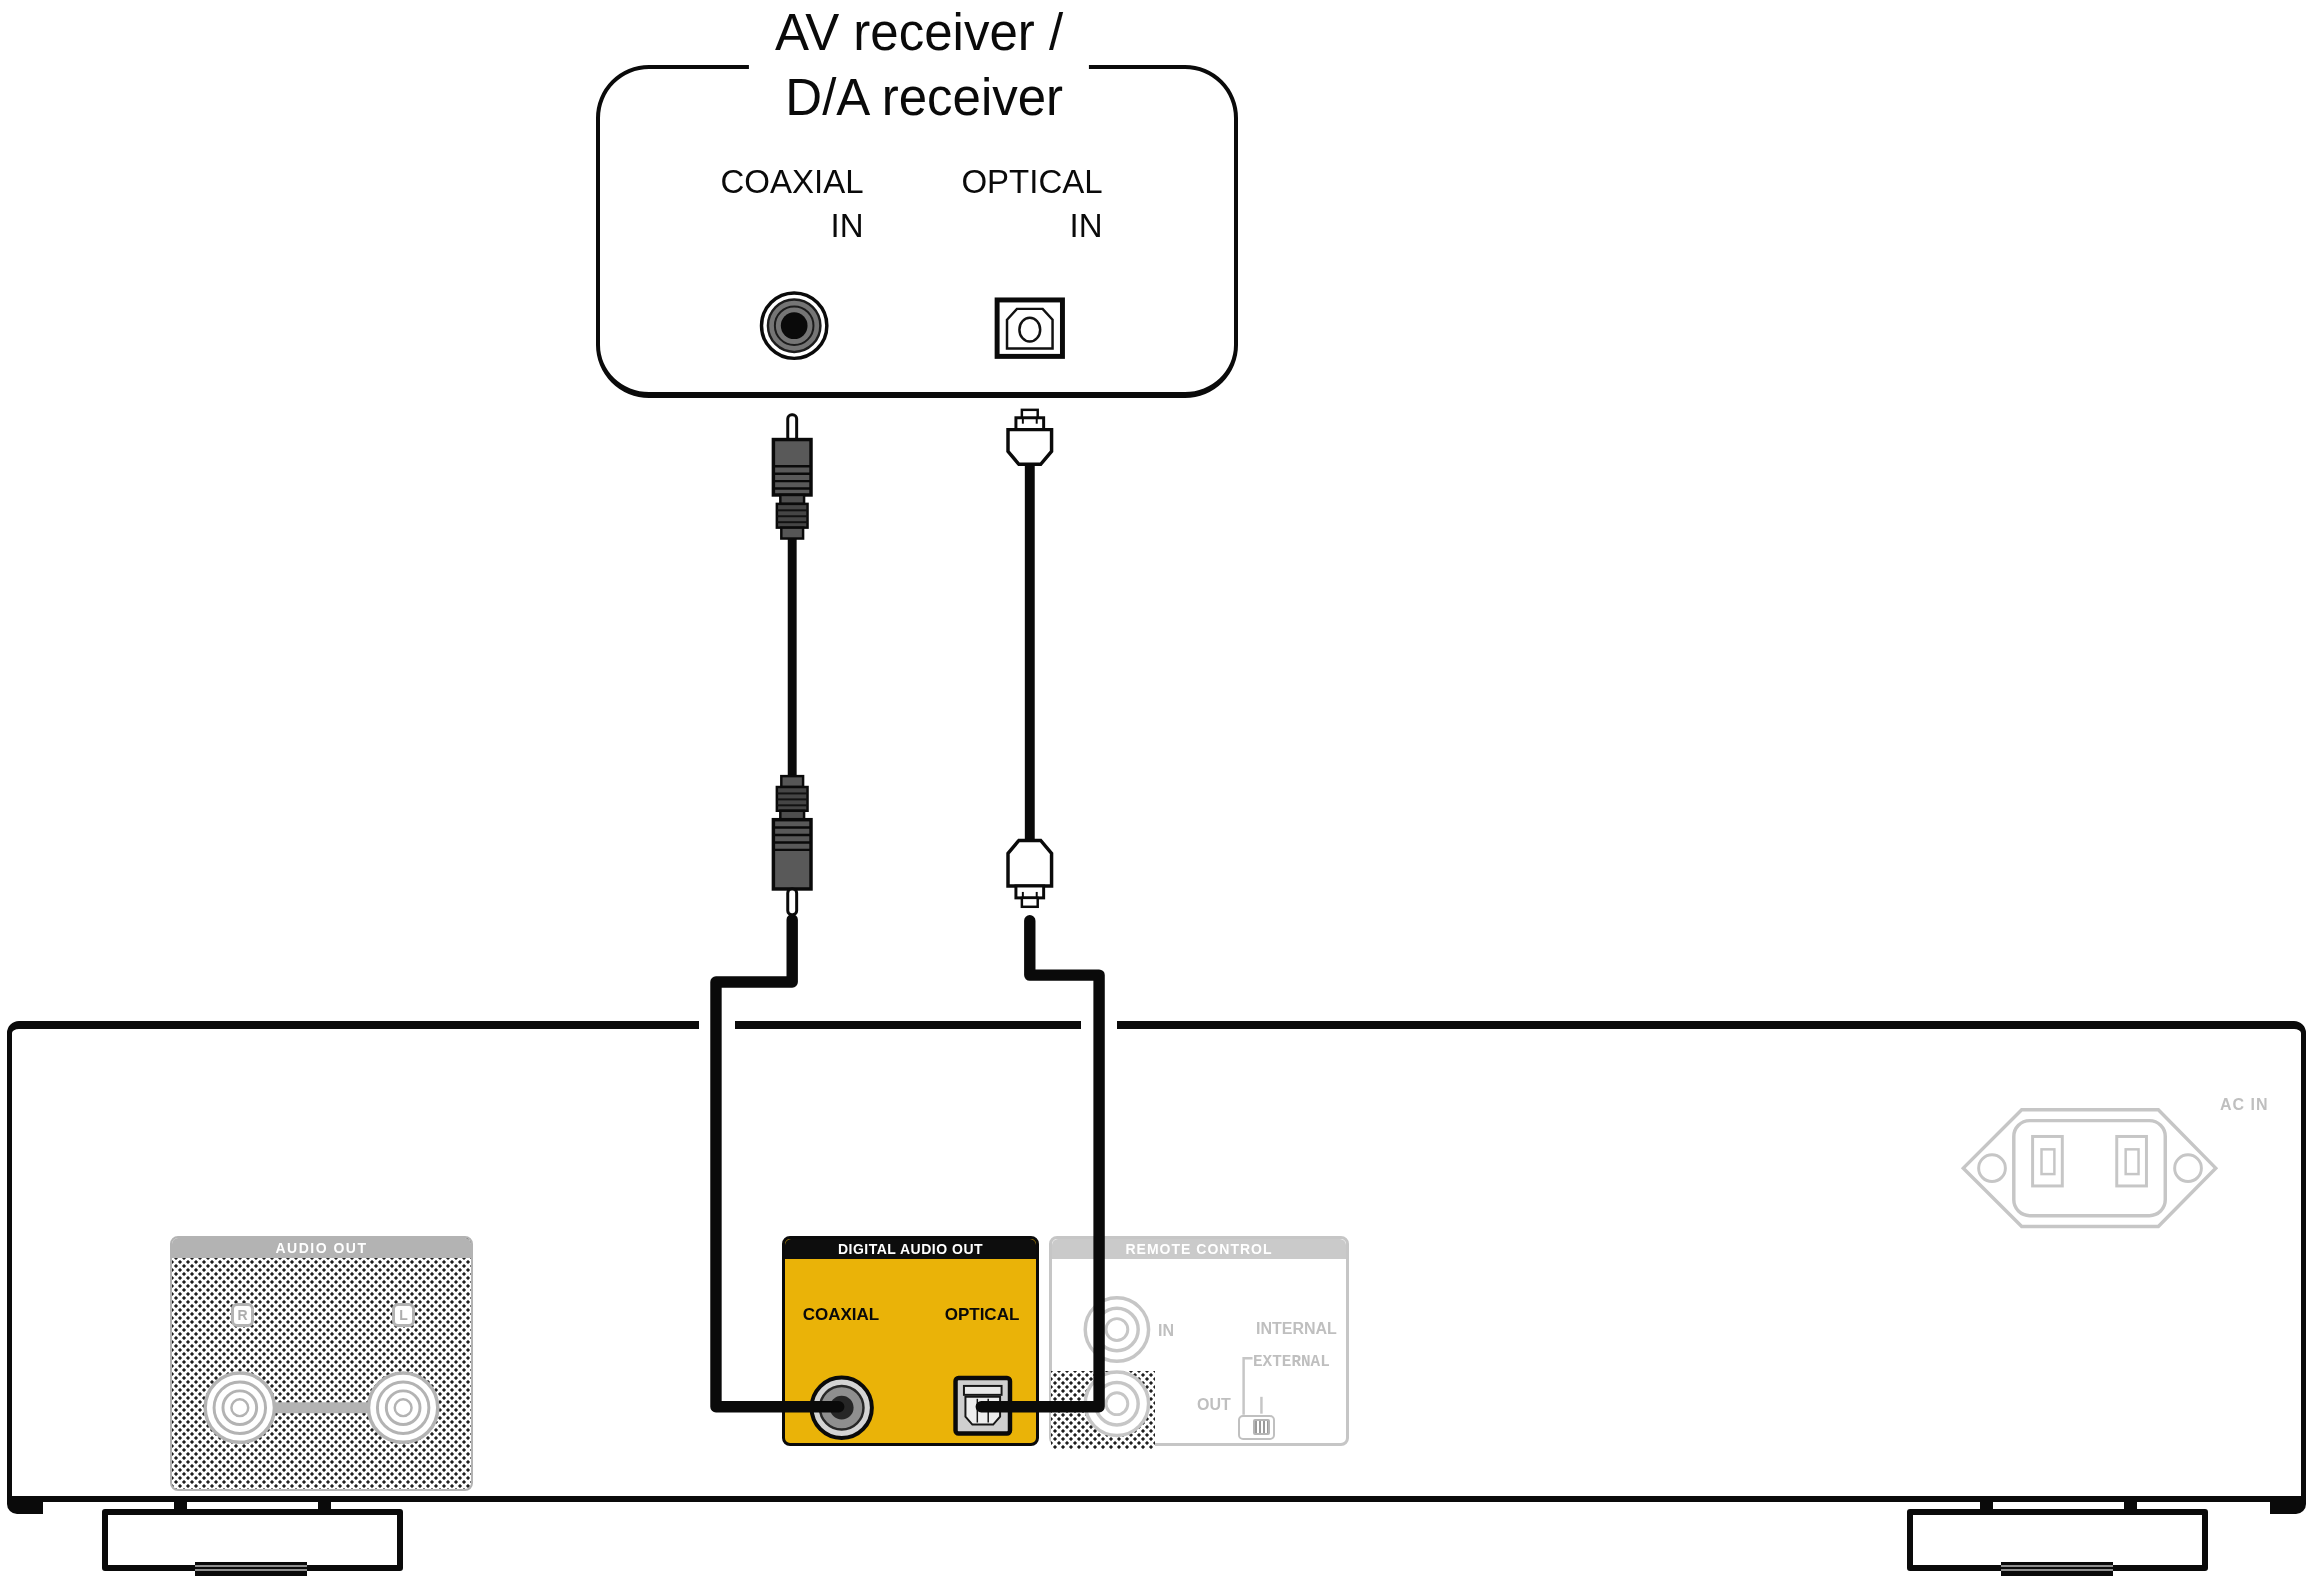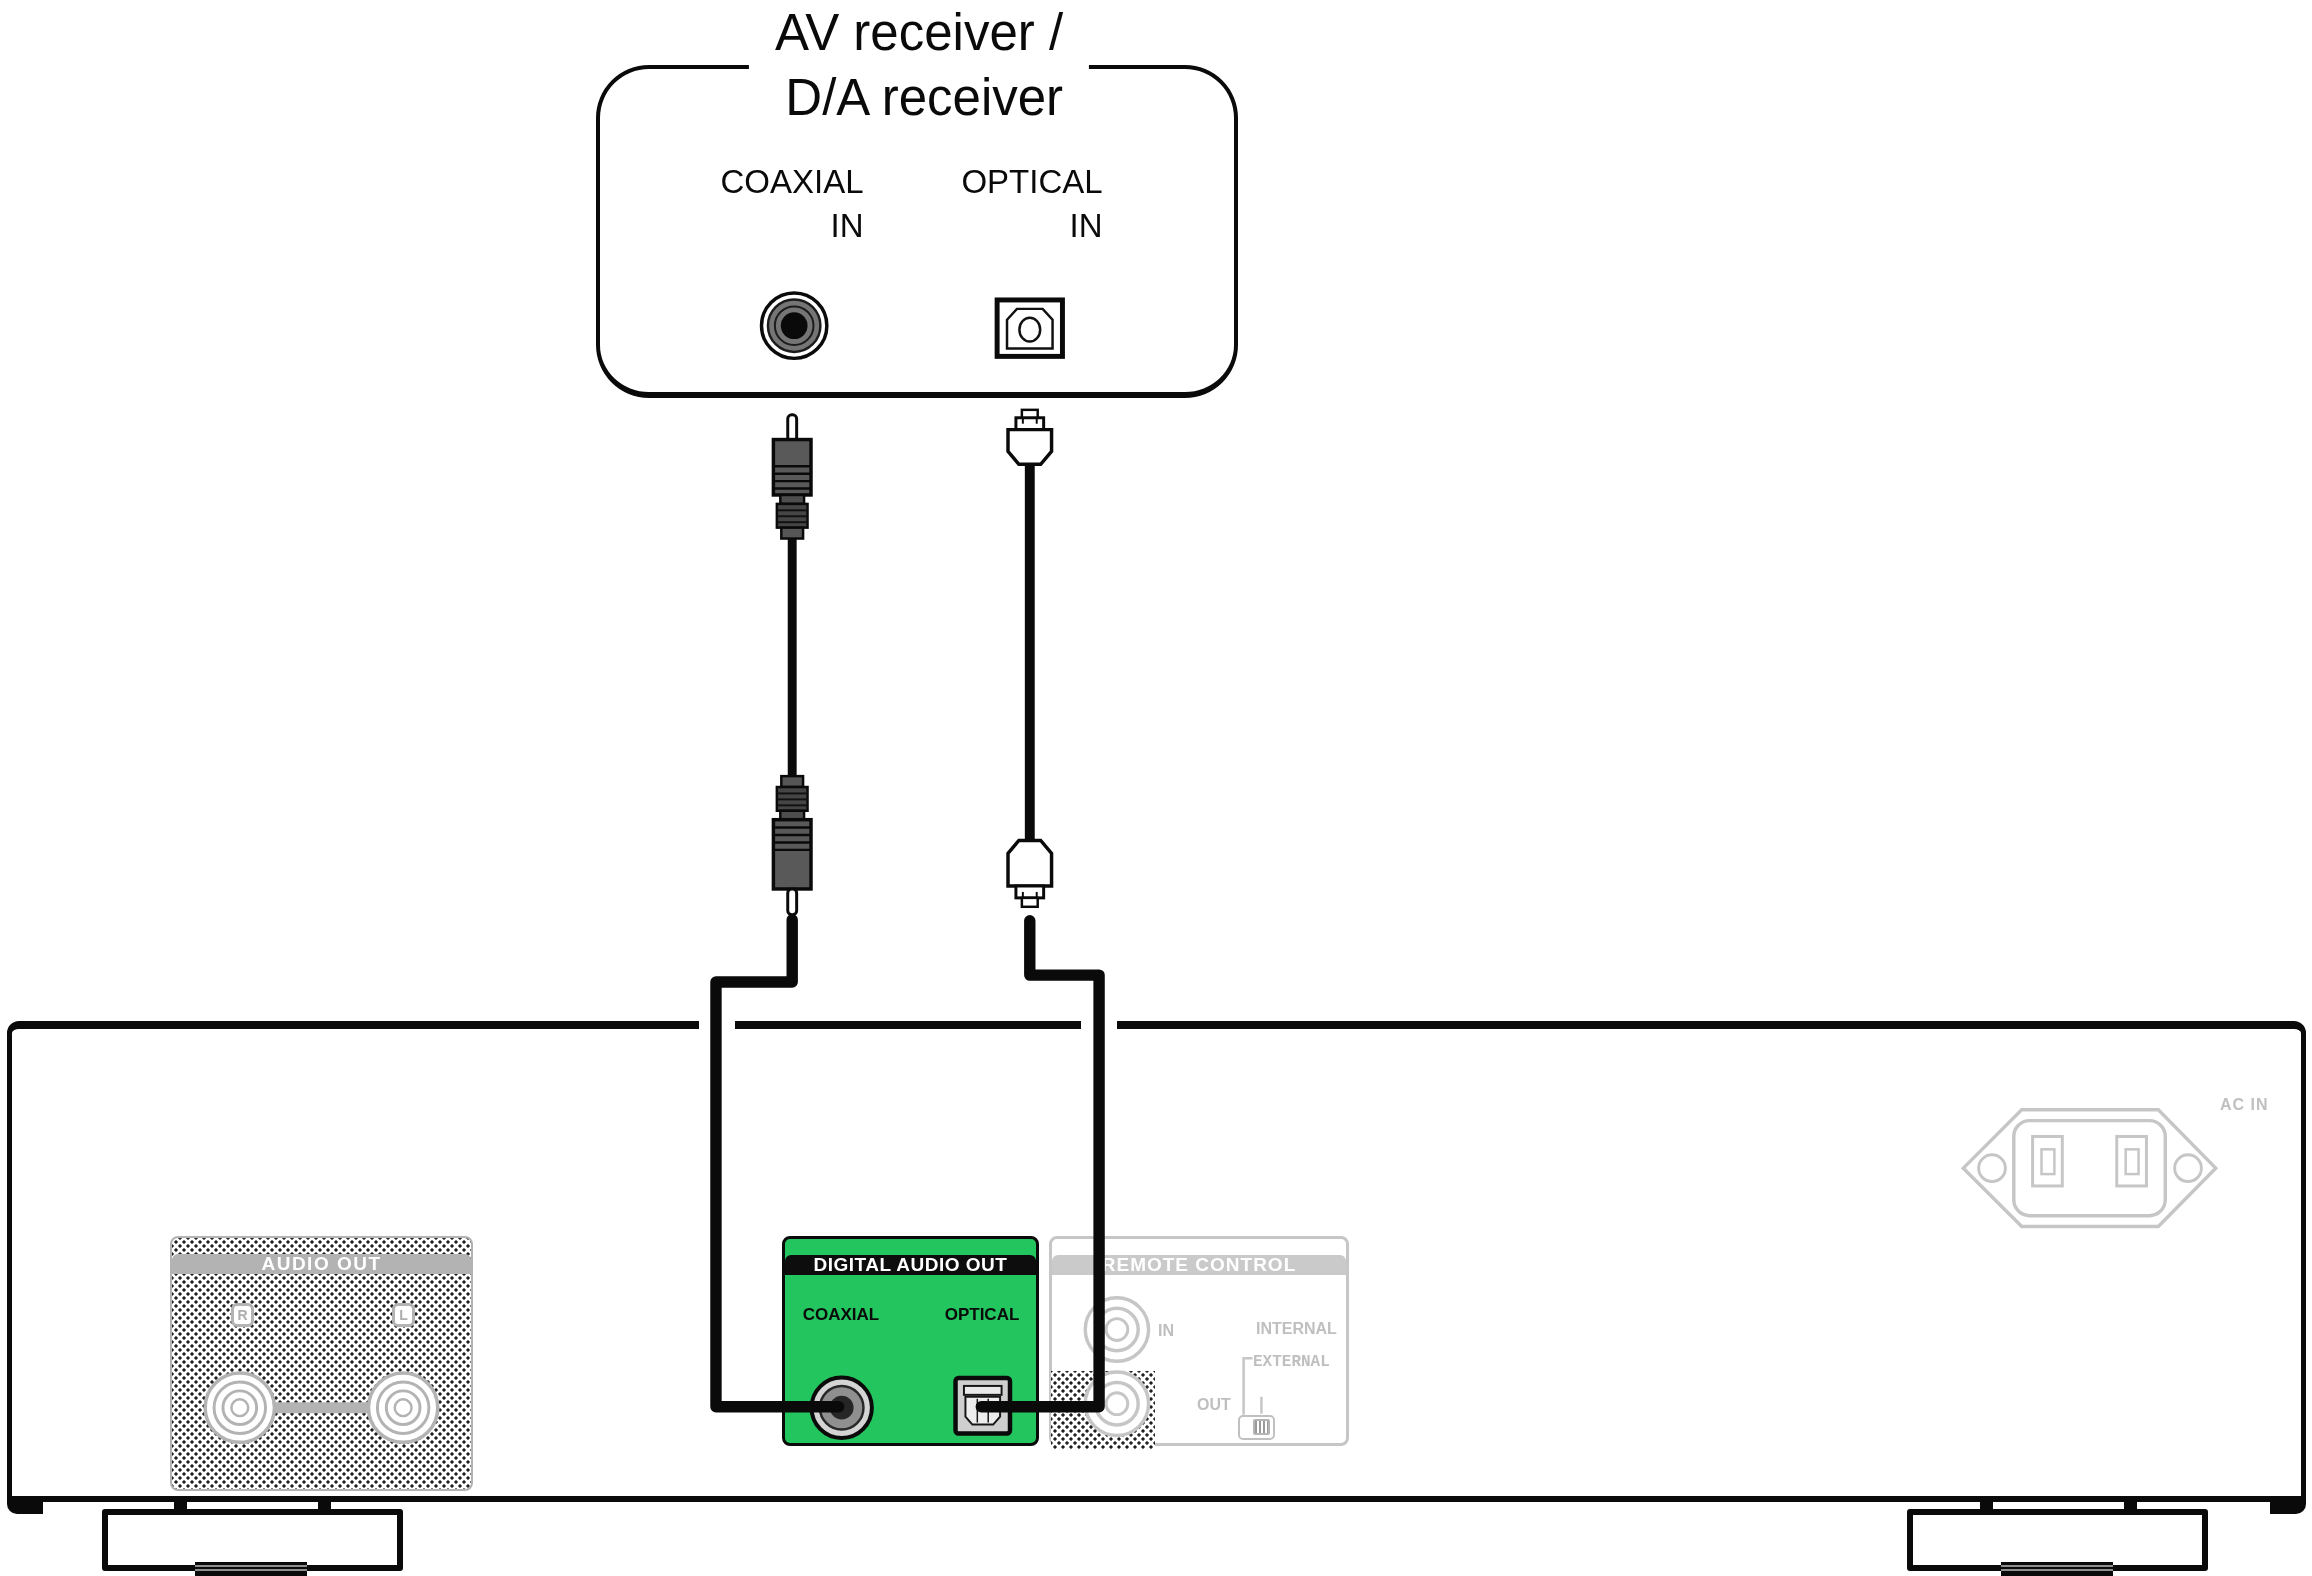--- a/index.html
+++ b/index.html
@@ -16,26 +16,26 @@
   .port-label{font-size:33px;line-height:44px;transform:translateX(-50%);white-space:nowrap;}
   
   .chassis{left:7px;top:1021px;width:2299px;height:481px;background:#fff;
     border:5px solid #0a0a0a;border-top-width:8px;border-bottom-width:6px;
     border-radius:12px 12px 6px 6px;}
   .gap-patch{background:#fff;height:18px;width:36px;top:1016px;}
   .dots{background-color:#fff;
     background-image:radial-gradient(#1f1f1f 1.5px,transparent 1.7px),
                      radial-gradient(#1f1f1f 1.5px,transparent 1.7px);
     background-size:8px 8px;background-position:0 0,4px 4px;}
-  .panel-header{left:0;top:16px;width:100%;height:20px;color:#fff;font-weight:bold;
-    font-size:19px;line-height:20px;text-align:center;border-radius:6px 6px 0 0;}
+  .panel-header{left:0;top:0;width:100%;height:20px;color:#fff;font-weight:bold;
+    font-size:14px;line-height:20px;text-align:center;border-radius:6px 6px 0 0;}
   .audio-panel{left:170px;top:1236px;width:303px;height:255px;
     border:2.5px solid #b3b3b3;border-radius:8px;}
   .digital-panel{left:782px;top:1236px;width:257px;height:210px;
-    border:3px solid #0a0a0a;border-radius:8px;background:#22c55e;}
+    border:3px solid #0a0a0a;border-radius:8px;background:#eab308;}
   .remote-panel{left:1049px;top:1236px;width:300px;height:210px;
     border:3px solid #c6c6c6;border-radius:8px;background:#fff;}
   .remote-dotted{left:1051px;top:1371px;width:104px;height:78px;}
   .jack-word{font-weight:bold;font-size:17px;transform:translateX(-50%);white-space:nowrap;}
   .faded-word{font-weight:bold;font-size:16px;color:#bfbfbf;white-space:nowrap;}
   .chan-badge{width:23px;height:24px;border:3px solid #b3b3b3;border-radius:6px;
     color:#aeaeae;font-weight:bold;font-size:14px;line-height:18px;text-align:center;background:#fff;}
   .switch{left:1238px;top:1415px;width:37px;height:25px;background:#fff;
     border:2.5px solid #c0c0c0;border-radius:5px;}
   .switch-knob{position:absolute;left:13px;top:2px;width:17px;height:16px;

